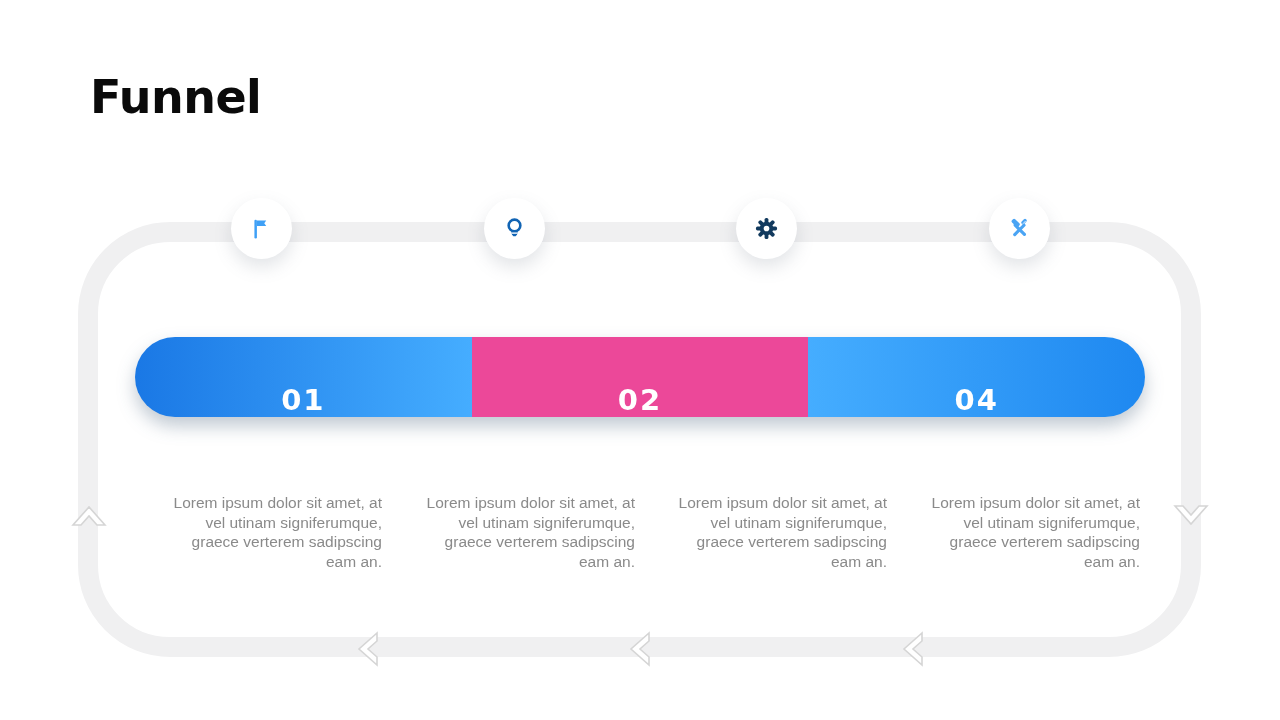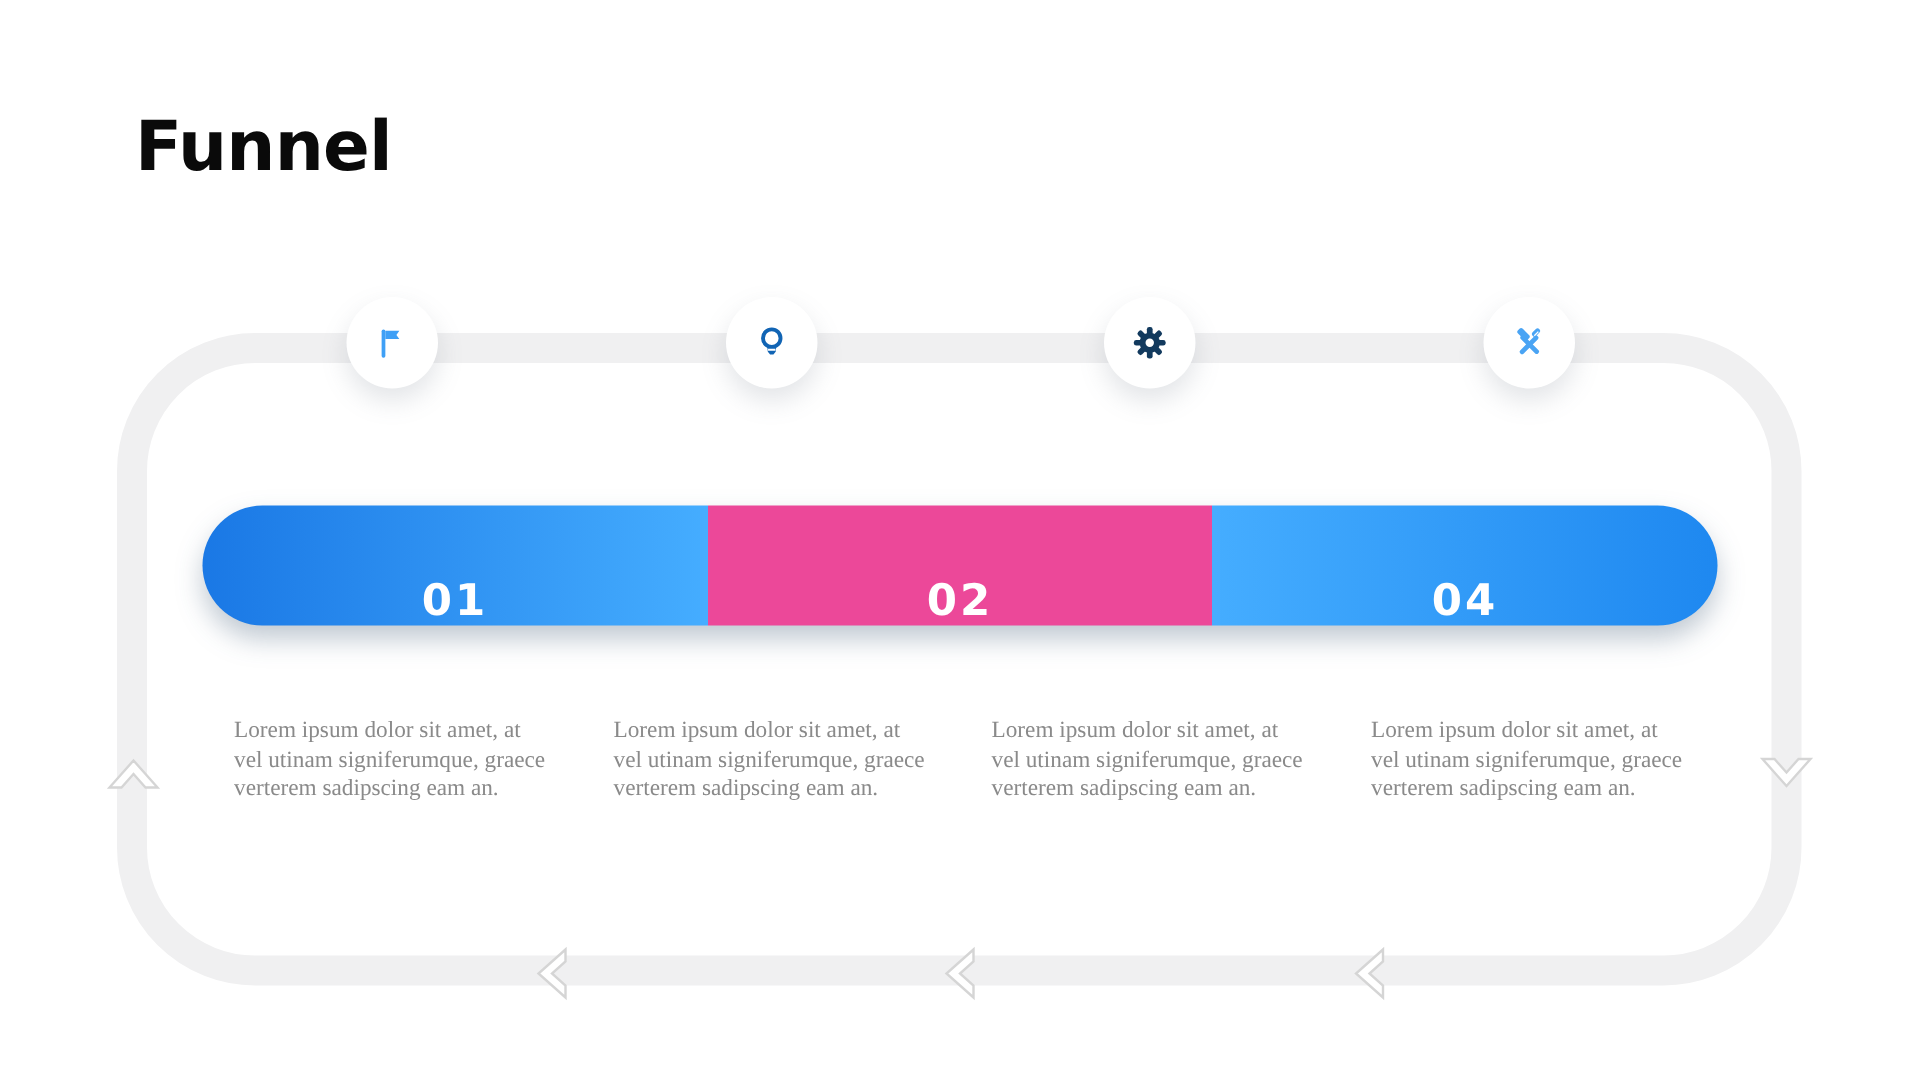--- a/index.html
+++ b/index.html
@@ -34,22 +34,22 @@
   .segment{
     flex:1 1 0;display:flex;align-items:flex-end;justify-content:center;
   }
   .seg-0{border-radius:40px 0 0 40px;}
   .seg-3{border-radius:0 40px 40px 0;}
   .segment .num{
     color:var(--numcolor,#ffffff);font-size:29px;font-weight:800;letter-spacing:2px;
   }
   
   .desc{
-    position:absolute;top:477px;width:210px;margin:0;text-align:left;
-    font-family:Liberation Serif, serif;
+    position:absolute;top:477px;width:210px;margin:16px;text-align:right;
+    font-family:Liberation Sans, sans-serif;
     font-size:15.5px;line-height:19.5px;color:var(--desc,#8a8a8a);
   }
   .d0{left:156px;} .d1{left:409px;} .d2{left:661px;} .d3{left:914px;}
   
   .chev{position:absolute;width:26px;height:36px;}
   .chev polygon{fill:#ffffff;stroke:var(--chev,#d5d5d5);stroke-width:1.6;}
   .chev-up{left:76px;top:498px;transform:rotate(90deg);}
   .chev-down{left:1178px;top:497px;transform:rotate(-90deg);}
   .chev-b0{left:355px;top:631px;}
   .chev-b1{left:627px;top:631px;}

